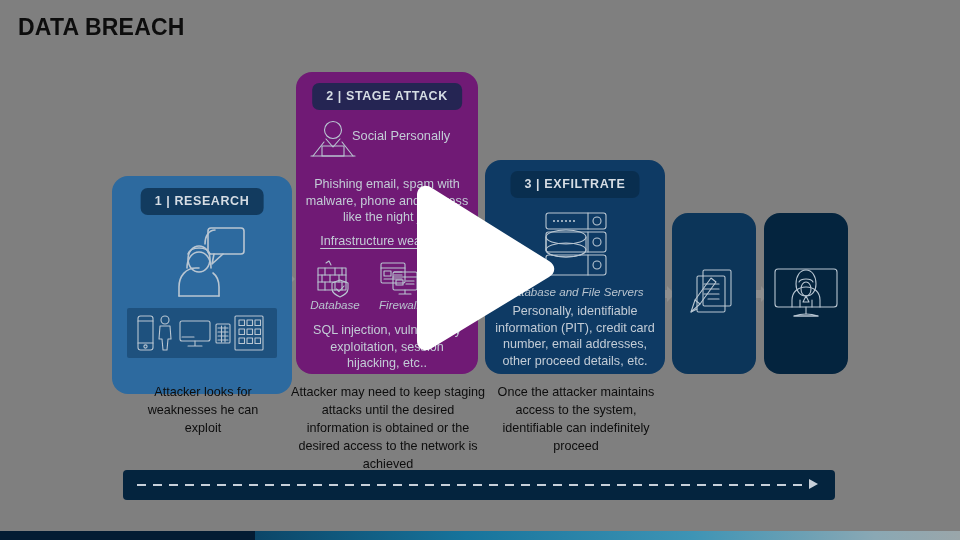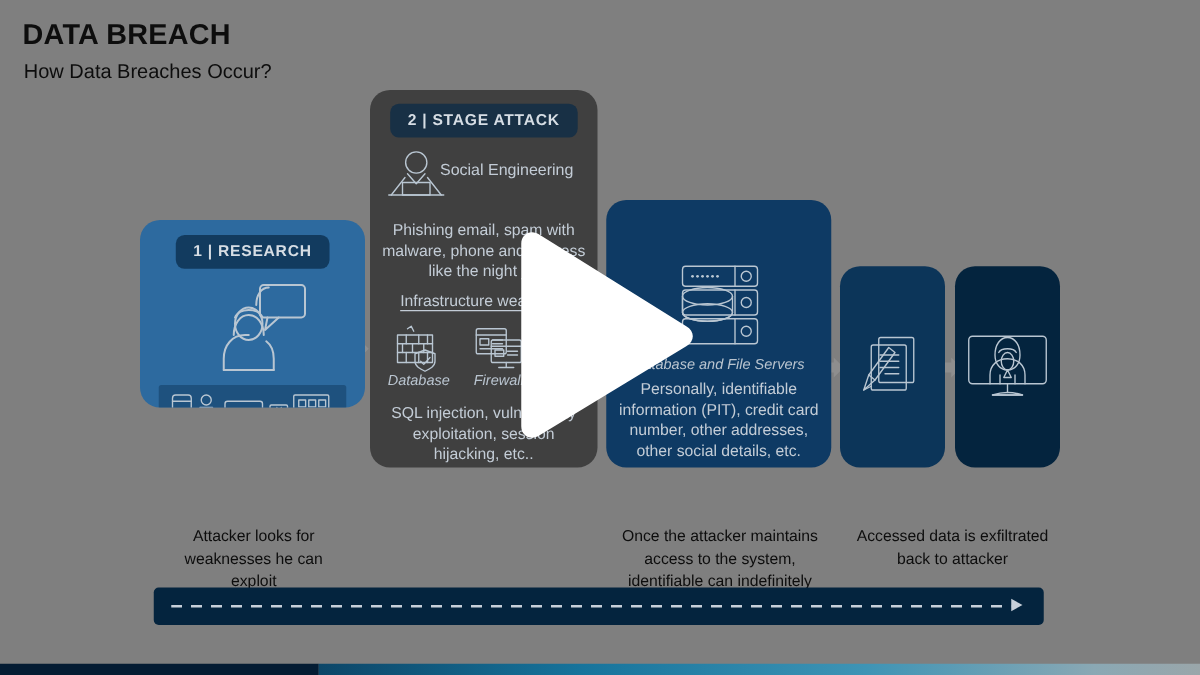--- a/index.html
+++ b/index.html
@@ -33,22 +33,22 @@
     font-size: 16px;
     color: #0d0d0d;
   }
 
   
   .panel {
     position: absolute;
     border-radius: 16px;
     overflow: hidden;
   }
-  .panel-1 { left: 112px; top: 176px; width: 180px; height: 150px; background: #2d6a9f; }
-  .panel-2 { left: 296px; top: 72px;  width: 182px; height: 302px; background: #404040; }
+  .panel-1 { left: 112px; top: 176px; width: 180px; height: 218px; background: #2d6a9f; }
+  .panel-2 { left: 296px; top: 72px;  width: 182px; height: 302px; background: #701a75; }
   .panel-3 { left: 485px; top: 160px; width: 180px; height: 214px; background: #0e3a64; }
   .panel-4 { left: 672px; top: 213px; width: 84px;  height: 161px; background: #0c3559; }
   .panel-5 { left: 764px; top: 213px; width: 84px;  height: 161px; background: #04243e; }
 
   .badge {
     position: absolute;
     left: 50%;
     transform: translateX(-50%);
     background: rgba(9, 41, 70, 0.72);
     color: #d6dde4;
@@ -112,21 +112,20 @@
     width: 22px; height: 22px;
   }
 
   
   .caption {
     position: absolute;
     text-align: center;
     color: #0d0d0d;
     font-size: 12.6px;
     line-height: 1.42;
-    margin-top: 37px;
   }
   .cap-1 { left: 130px; top: 384px; width: 146px; }
   .cap-2 { left: 290px; top: 384px; width: 196px; }
   .cap-3 { left: 490px; top: 384px; width: 172px; }
   .cap-4 { left: 672px; top: 384px; width: 180px; }
 
   .top-note {
     position: absolute;
     left: 674px; top: 173px;
     width: 176px;
@@ -182,21 +181,20 @@
     left: 405px; top: 185px;
     width: 152px; height: 166px;
   }
 </style>
 </head>
 <body>
 
 <div class="slide">
 
   <div class="title">DATA BREACH</div>
-  <div class="subtitle">How Data Breaches Occur?</div>
 
   <svg class="conn" style="left:274px; top:268px;" viewBox="0 0 22 22">
     <path d="M1 7 H13 V3 L21 11 L13 19 V15 H1 Z" fill="#8e8e8e"></path>
   </svg>
   <svg class="conn" style="left:466px; top:268px;" viewBox="0 0 22 22">
     <path d="M1 7 H13 V3 L21 11 L13 19 V15 H1 Z" fill="#8e8e8e"></path>
   </svg>
   <svg class="conn" style="left:654px; top:283px;" viewBox="0 0 22 22">
     <path d="M1 7 H13 V3 L21 11 L13 19 V15 H1 Z" fill="#8e8e8e"></path>
   </svg>
@@ -263,21 +261,21 @@
   <div class="panel panel-2">
     <div class="badge">2 | STAGE ATTACK</div>
 
     <svg class="ico" style="position:absolute; left:14px; top:48px;" width="46" height="40" viewBox="0 0 46 40">
       <circle class="stroke-thin" cx="23" cy="10" r="8.5"></circle>
       <path class="stroke-thin" d="M14 22 L3 36 M32 22 L43 36"></path>
       <path class="stroke-thin" d="M16 19 l7 8 l7-8"></path>
       <path class="stroke-thin" d="M12 36 h22 v-10 h-22 z"></path>
       <line class="stroke-thin" x1="1" y1="36" x2="45" y2="36"></line>
     </svg>
-    <div class="se-label">Social Engineering</div>
+    <div class="se-label">Social Personally</div>
 
     <div class="ptext" style="top:104px;">Phishing email, spam with malware, phone and address like the night jar</div>
 
     <div class="underline-label" style="top:162px;">Infrastructure weakness</div>
 
     <svg class="ico" style="position:absolute; left:18px; top:188px;" width="42" height="38" viewBox="0 0 42 38">
       <path class="stroke-thin" d="M12 3 l3 -2 l2 4"></path>
       <g class="stroke-thin">
         <rect x="4" y="8" width="28" height="22"></rect>
         <line x1="4" y1="15" x2="32" y2="15"></line>
@@ -314,20 +312,21 @@
         <line x1="28" y1="24" x2="36" y2="24"></line>
       </g>
       <path class="stroke-thin" d="M27 30 v4 M21 34 h12"></path>
     </svg>
     <div style="position:absolute; left:72px; top:226px; width:62px; text-align:center; color:#b9c4cf; font-style:italic; font-size:11.6px;">Firewall</div>
 
     <div class="ptext" style="top:250px;">SQL injection, vulnerability exploitation, session hijacking, etc..</div>
   </div>
 
   <div class="panel panel-3">
+    <div class="badge">3 | EXFILTRATE</div>
 
     <svg class="ico" style="position:absolute; left:55px; top:50px;" width="72" height="70" viewBox="0 0 72 70">
       <rect class="stroke-thin" x="6" y="3" width="60" height="16" rx="2.5"></rect>
       <g class="stroke-thin">
         <line x1="48" y1="3" x2="48" y2="19"></line>
         <circle cx="57" cy="11" r="4"></circle>
       </g>
       <g class="fillsolid">
         <circle cx="14" cy="11" r="1.1"></circle>
           <circle cx="18" cy="11" r="1.1"></circle>
@@ -341,21 +340,21 @@
       <circle class="stroke-thin" cx="57" cy="32" r="4"></circle>
       <rect class="stroke-thin" x="6" y="45" width="60" height="20" rx="2.5"></rect>
       <line class="stroke-thin" x1="48" y1="45" x2="48" y2="65"></line>
       <circle class="stroke-thin" cx="57" cy="55" r="4"></circle>
       <ellipse class="stroke-thin" cx="26" cy="27" rx="20" ry="7" fill="#0e3a64"></ellipse>
       <path class="stroke-thin" d="M6 27 v13 c0 4 9 7 20 7 s20-3 20-7 V27" fill="#0e3a64"></path>
       <ellipse class="stroke-thin" cx="26" cy="40" rx="20" ry="7" fill="none"></ellipse>
     </svg>
 
     <div class="ptext small-ital" style="top:124px;">Database and File Servers</div>
-    <div class="ptext" style="top:143px;">Personally, identifiable information (PIT), credit card number, other addresses, other social details, etc.</div>
+    <div class="ptext" style="top:143px;">Personally, identifiable information (PIT), credit card number, email addresses, other proceed details, etc.</div>
   </div>
 
   <div class="panel panel-4">
     <svg class="ico" style="position:absolute; left:14px; top:53px;" width="56" height="56" viewBox="0 0 56 56">
       <rect class="stroke-thin" x="17" y="4" width="28" height="36" rx="1.5"></rect>
       <rect class="stroke-thin" x="11" y="10" width="28" height="36" rx="1.5" fill="#0c3559"></rect>
       <g class="stroke-thin">
         <line x1="18" y1="18" x2="33" y2="18"></line>
         <line x1="18" y1="23" x2="33" y2="23"></line>
         <line x1="18" y1="28" x2="33" y2="28"></line>
@@ -376,22 +375,22 @@
       <path class="stroke-thin" d="M24 21 c0-8 4-14 10-14 s10 6 10 14 c0 7-4 12-10 12 s-10-5-10-12 z" fill="#04243e"></path>
       <path class="stroke-thin" d="M27 19 c2-4 12-4 14 0"></path>
       <ellipse class="stroke-thin" cx="34" cy="26" rx="5" ry="7"></ellipse>
       <path class="stroke-thin" d="M34 33 l-3 6 h6 z"></path>
       <path class="stroke-thin" d="M28 37 v7 M40 37 v7"></path>
     </svg>
   </div>
 
 
   <div class="caption cap-1">Attacker looks for weaknesses he can exploit</div>
+  <div class="caption cap-2">Attacker may need to keep staging attacks until the desired information is obtained or the desired access to the network is achieved</div>
   <div class="caption cap-3">Once the attacker maintains access to the system, identifiable can indefinitely proceed</div>
-  <div class="caption cap-4">Accessed data is exfiltrated back to attacker</div>
 
   <div class="bottom-bar">
     <div class="dash-line"></div>
     <div class="dash-head"></div>
   </div>
 
   <div class="footer">
     <div class="footer-left"></div>
     <div class="footer-right"></div>
   </div>

